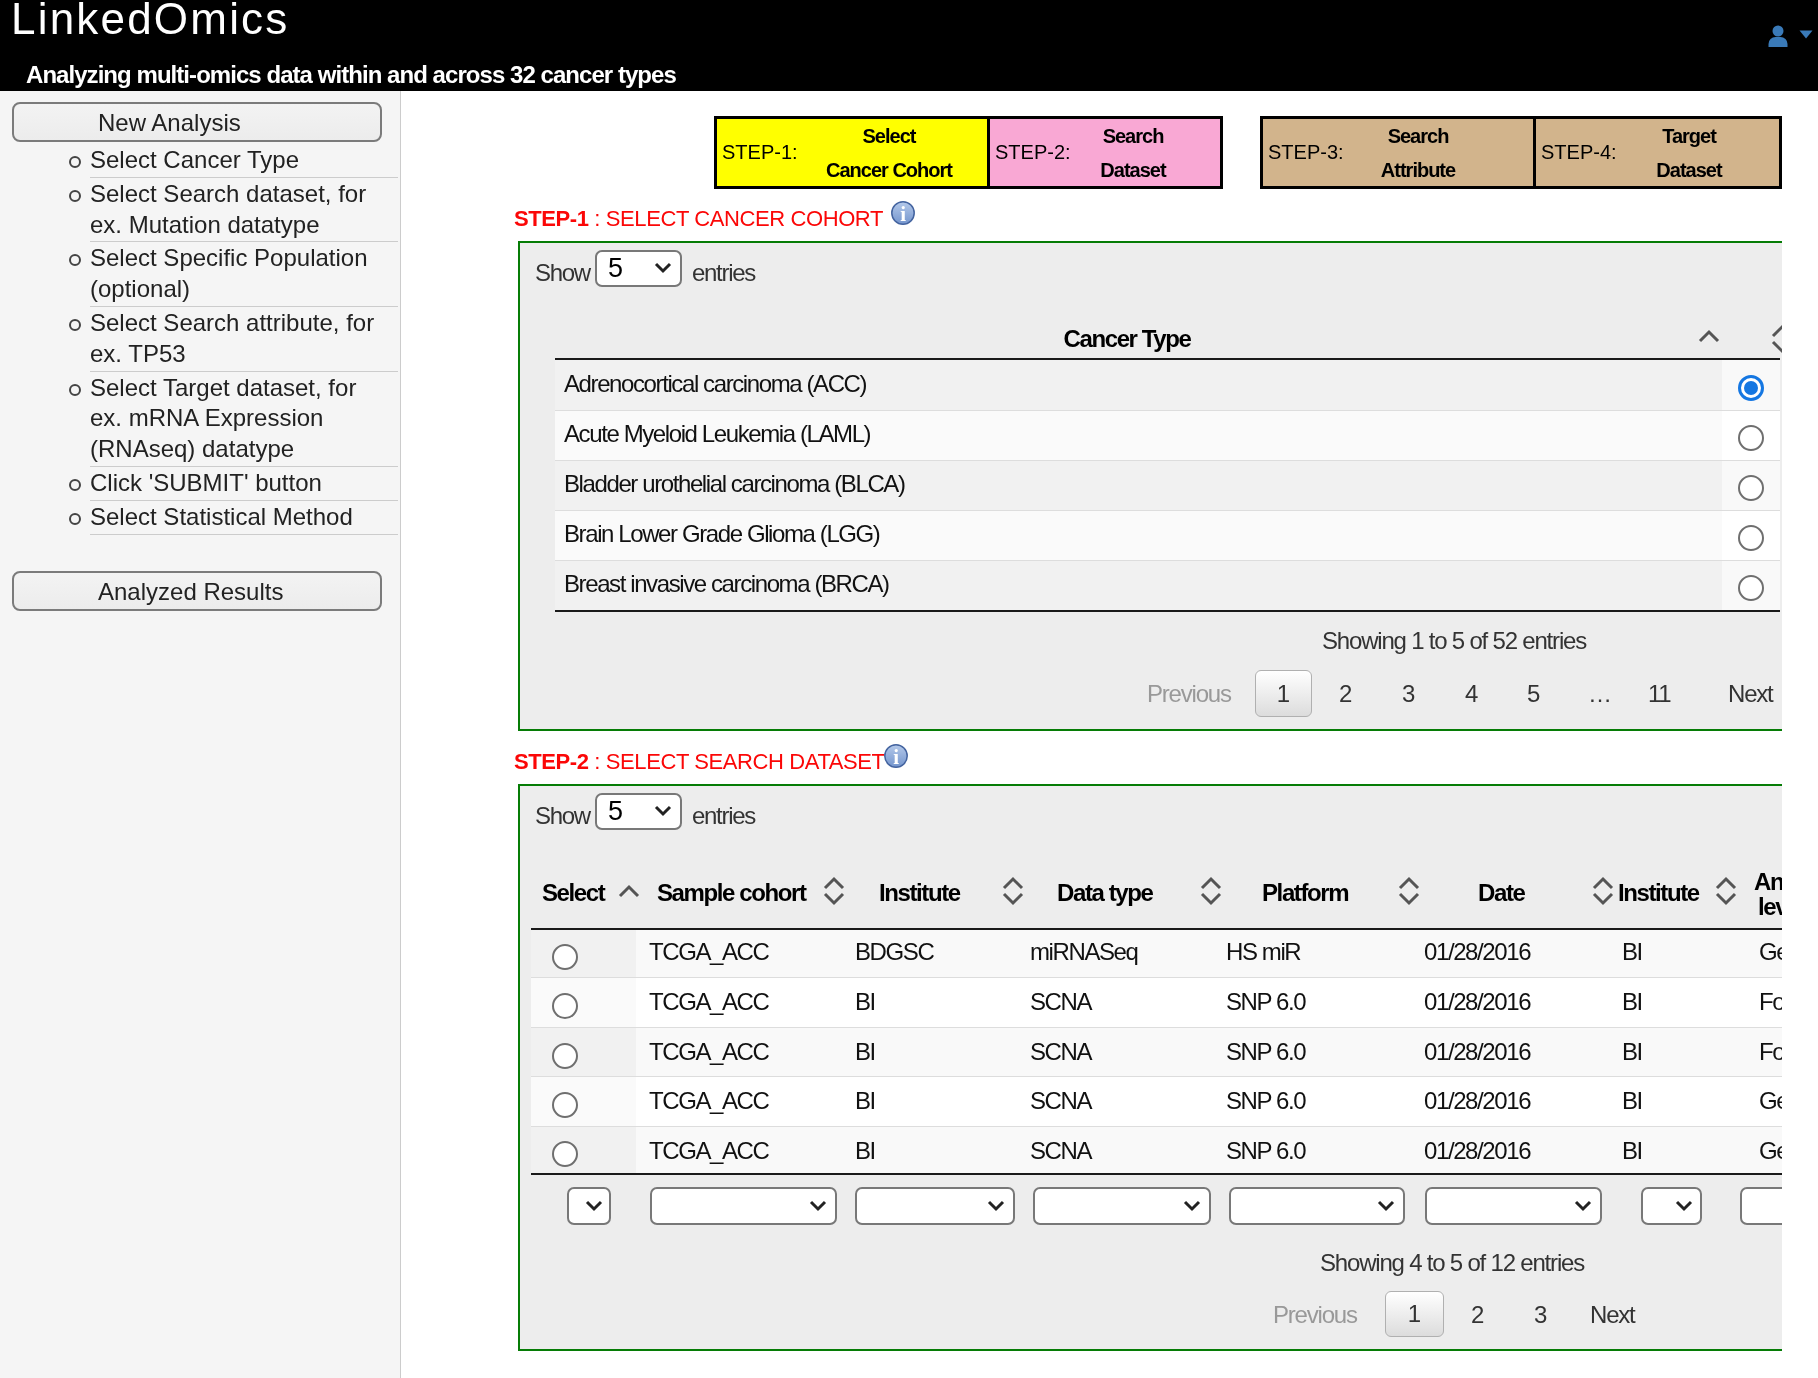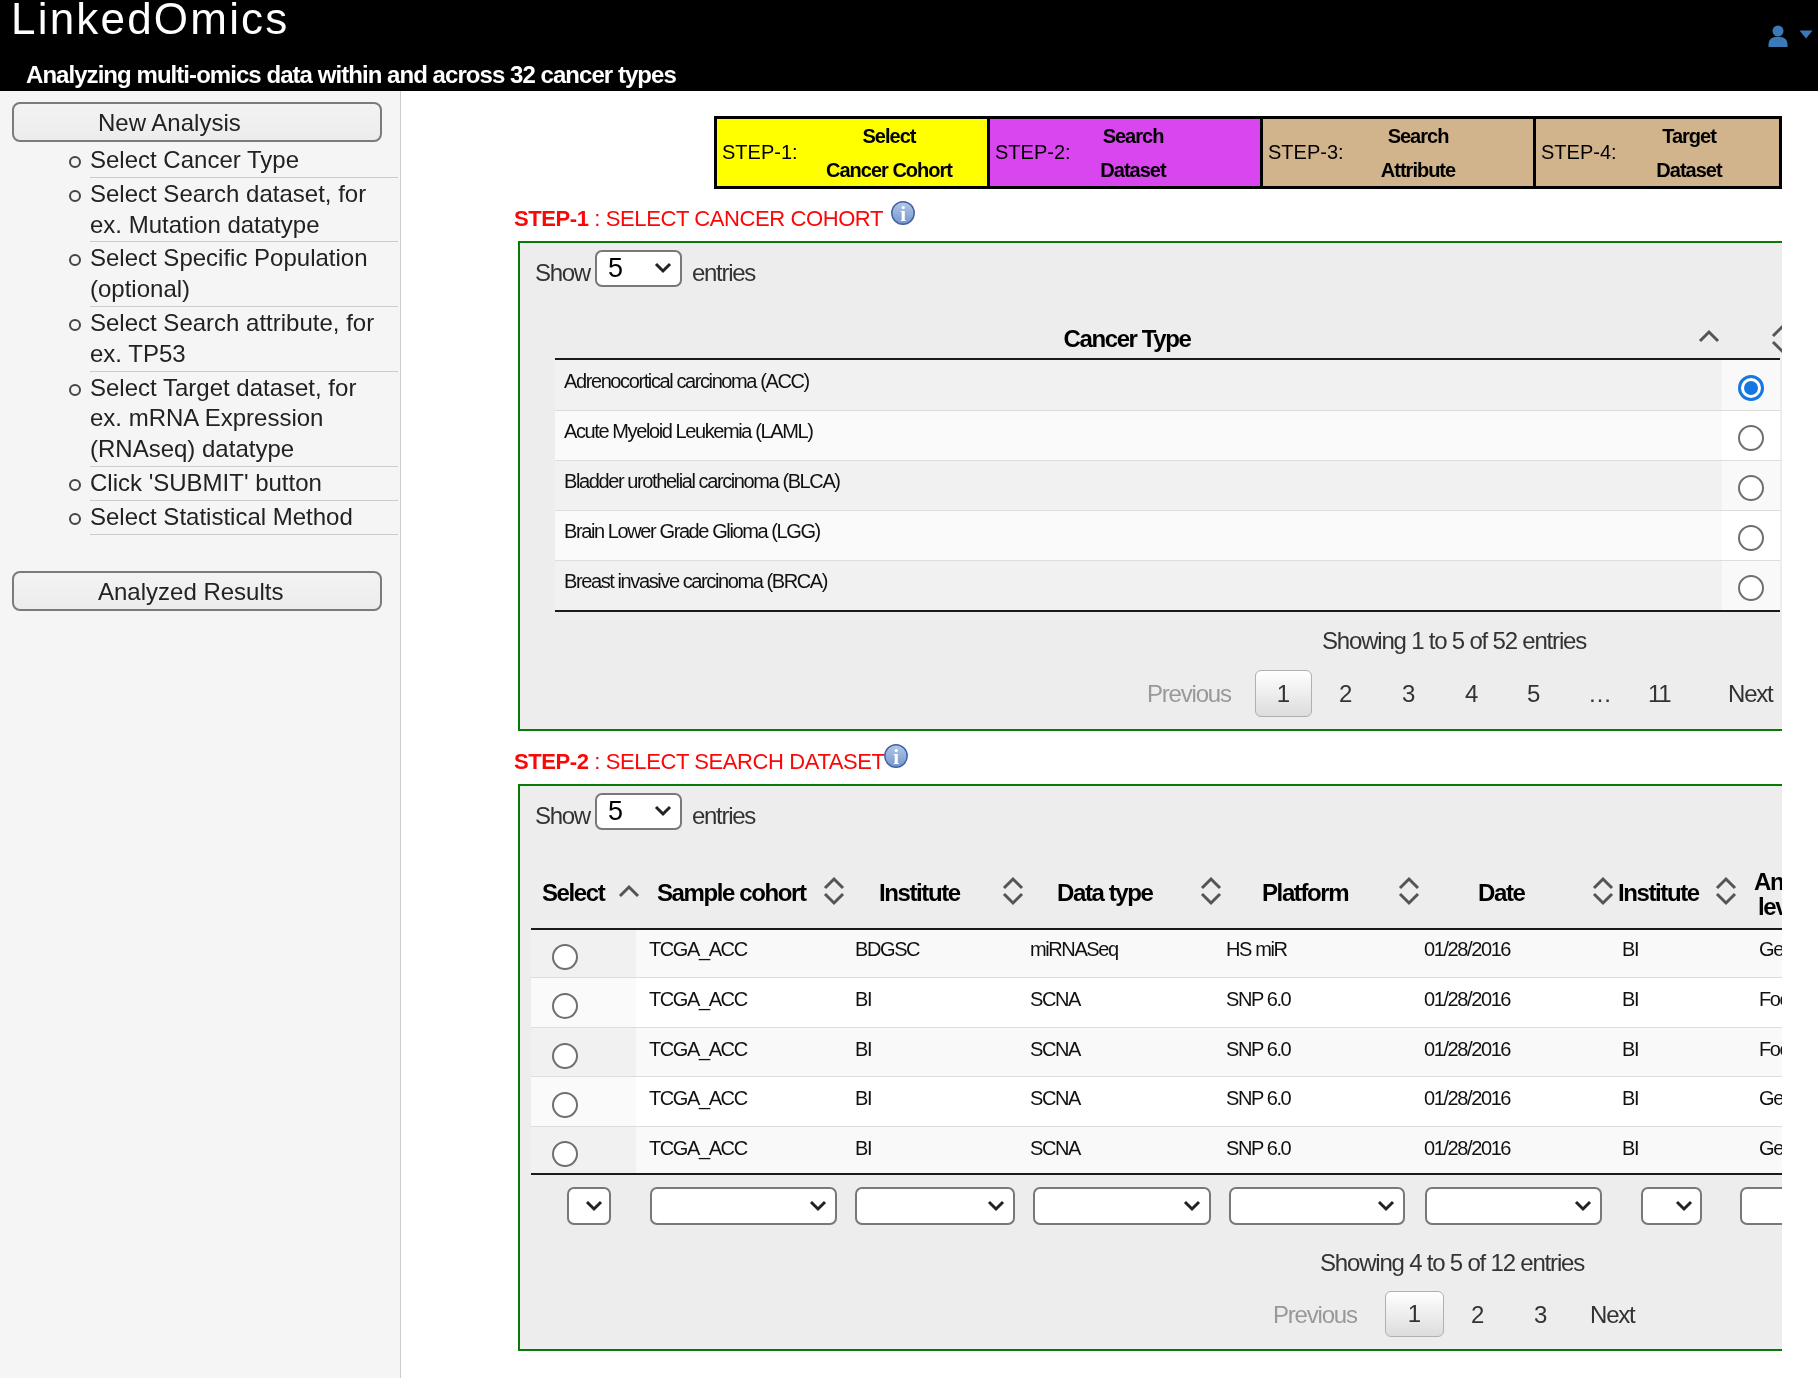--- a/index.html
+++ b/index.html
@@ -34,21 +34,21 @@
 .shead { position:absolute; font-size:22px; color:#fb0707; letter-spacing:-0.4px; white-space:nowrap; }
 .shead b { font-weight:bold; }
 .iicon { position:absolute; width:24px; height:24px; }
 
 
 .panel { position:absolute; left:518px; background:#ededed;
   border:2px solid #067c06; border-right:none; }
 .showrow { position:absolute; font-size:24px; color:#333; letter-spacing:-1.3px; }
 .sel { position:absolute; background:#fff; border:2px solid #787878; border-radius:7px; }
 .darkline { position:absolute; height:2px; background:#1a1a1a; }
-.row { position:absolute; font-size:20px; color:#111; letter-spacing:-1.4px; white-space:nowrap; }
+.row { position:absolute; font-size:24px; color:#111; letter-spacing:-1.4px; white-space:nowrap; }
 .radio { position:absolute; width:26px; height:26px; border-radius:50%;
   border:2px solid #6f6f6f; background:#fff; }
 .radio.on { border:3px solid #1577e2; background:#fff; }
 .radio.on:after { content:""; position:absolute; left:3px; top:3px; width:14px; height:14px;
   background:#1577e2; border-radius:50%; }
 .info24 { position:absolute; font-size:24px; color:#333; letter-spacing:-1.2px; white-space:nowrap;text-align:center; }
 .pgray { color:#999; }
 .pbtn { position:absolute; border:1px solid #b0b0b0; border-radius:6px;
   background:linear-gradient(#fff,#dcdcdc); font-size:24px; color:#333; text-align:center; }
 .hdrcell { position:absolute; font-size:24px; font-weight:bold; color:#000; letter-spacing:-1.4px; white-space:nowrap; }
@@ -78,21 +78,21 @@
   <div class="li">Select Target dataset, for<br>ex. mRNA Expression<br>(RNAseq) datatype</div>
   <div class="li">Click 'SUBMIT' button</div>
   <div class="li">Select Statistical Method</div>
 </div>
 <div class="sbtn" style="top:571px">Analyzed Results</div>
 
 <div class="tab" style="left:714px;width:276px;background:#ffff00">
   <span class="lbl">STEP-1:</span>
   <div class="bld" style="left:172px">Select<br>Cancer Cohort</div>
 </div>
-<div class="tab" style="left:987px;width:276px;background:#d946ef">
+<div class="tab" style="left:987px;width:236px;background:#f9a8d4">
   <span class="lbl">STEP-2:</span>
   <div class="bld" style="left:143px">Search<br>Dataset</div>
 </div>
 <div class="tab" style="left:1260px;width:312px;background:#d2b48c">
   <span class="lbl">STEP-3:</span>
   <div class="bld" style="left:155px">Search<br>Attribute</div>
 </div>
 <div class="tab" style="left:1533px;width:249px;background:#d2b48c">
   <span class="lbl">STEP-4:</span>
   <div class="bld" style="left:153px">Target<br>Dataset</div>

